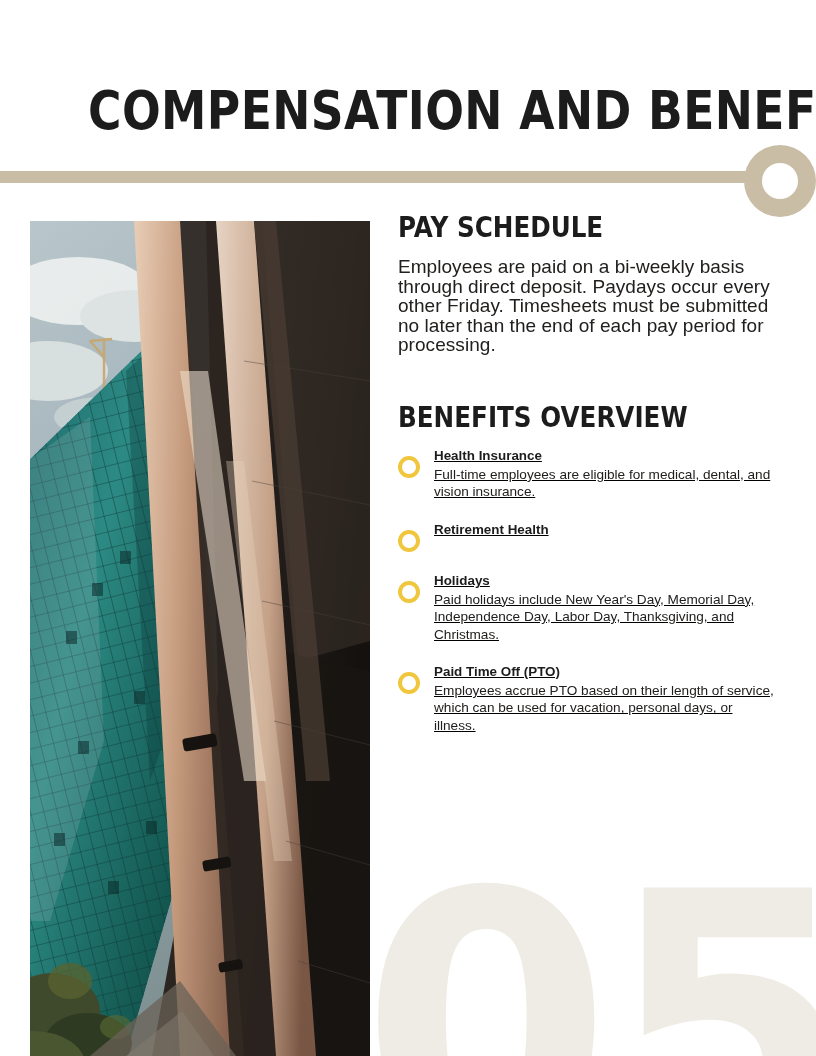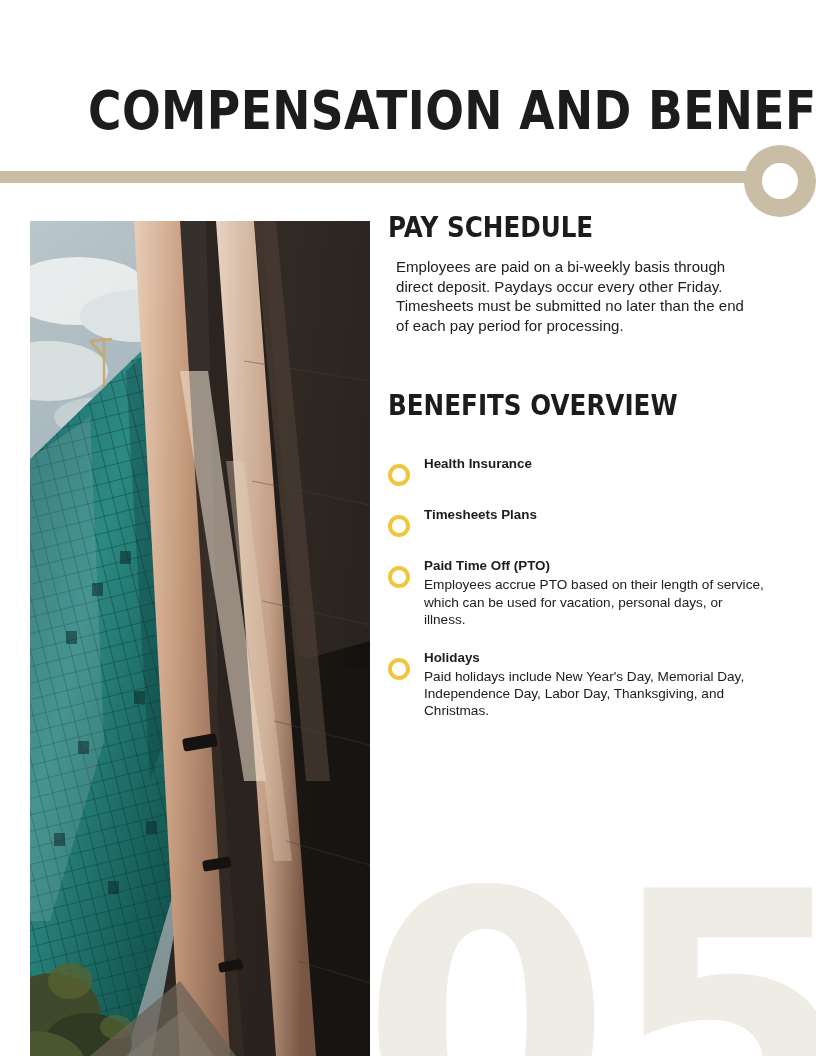--- a/index.html
+++ b/index.html
@@ -97,51 +97,51 @@
     height: 835px;
     overflow: hidden;
     background: #2c2a27;
     z-index: 1;
   }
   .photo svg { display: block; }
 
   
   .content {
     position: absolute;
-    left: 388px;
+    left: 398px;
     top: 213px;
     width: 378px;
     z-index: 2;
   }
 
   h2.sec {
     font-family: "DejaVu Sans", sans-serif;
     font-weight: 700;
     font-size: 28px;
     line-height: 30px;
     color: #1c1c1c;
     margin: 0 0 14px 0;
     transform: scaleX(0.88);
     transform-origin: left center;
     white-space: nowrap;
   }
 
   p.body {
     font-family: "Liberation Sans", sans-serif;
-    font-size: 15px;
+    font-size: 19px;
     line-height: 19.6px;
     color: #22201e;
-    margin: 8px;
+    margin: 0;
     letter-spacing: 0.05px;
   }
 
   .sec-gap { height: 48px; }
 
   
-  .bullets { margin-top: 34px; }
+  .bullets { margin-top: 14px; text-decoration: underline; }
 
   .bullet {
     position: relative;
     display: flex;
     align-items: flex-start;
     margin-bottom: 20px;
   }
   .bullet-ring {
     flex: 0 0 auto;
     width: 22px;
@@ -308,42 +308,43 @@
     <div class="sec-gap"></div>
 
     <h2 class="sec">BENEFITS OVERVIEW</h2>
 
     <div class="bullets">
 
       <div class="bullet">
         <span class="bullet-ring"></span>
         <div class="bullet-text">
           <p class="bullet-title">Health Insurance</p>
+          <p class="bullet-desc">Full-time employees are eligible for medical, dental, and vision insurance.</p>
         </div>
       </div>
 
       <div class="bullet">
         <span class="bullet-ring"></span>
         <div class="bullet-text">
-          <p class="bullet-title">Timesheets Plans</p>
+          <p class="bullet-title">Retirement Health</p>
+        </div>
+      </div>
+
+      <div class="bullet">
+        <span class="bullet-ring"></span>
+        <div class="bullet-text">
+          <p class="bullet-title">Holidays</p>
+          <p class="bullet-desc">Paid holidays include New Year's Day, Memorial Day, Independence Day, Labor Day, Thanksgiving, and Christmas.</p>
         </div>
       </div>
 
       <div class="bullet">
         <span class="bullet-ring"></span>
         <div class="bullet-text">
           <p class="bullet-title">Paid Time Off (PTO)</p>
           <p class="bullet-desc">Employees accrue PTO based on their length of service, which can be used for vacation, personal days, or illness.</p>
         </div>
       </div>
 
-      <div class="bullet">
-        <span class="bullet-ring"></span>
-        <div class="bullet-text">
-          <p class="bullet-title">Holidays</p>
-          <p class="bullet-desc">Paid holidays include New Year's Day, Memorial Day, Independence Day, Labor Day, Thanksgiving, and Christmas.</p>
-        </div>
-      </div>
-
     </div>
   </div>
 
 </div>
 
 </body></html>

